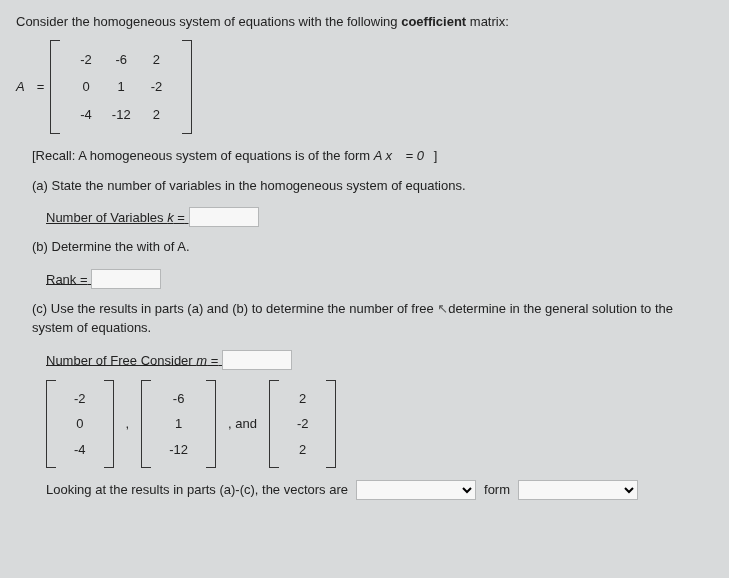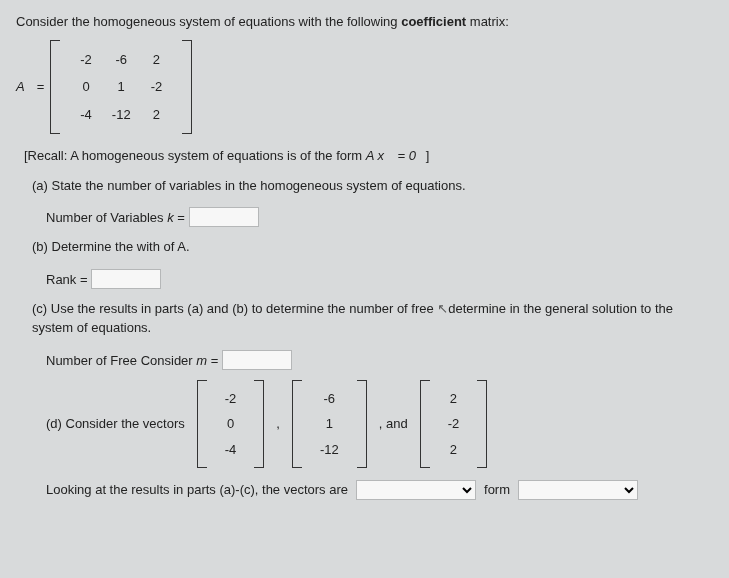--- a/index.html
+++ b/index.html
@@ -18,24 +18,24 @@
     .matrix-eq { display: flex; align-items: center; margin: 8px 0 12px 0; }
     .matrix-eq .lhs { font-style: italic; margin-right: 6px; }
     .matrix-eq .eq { margin: 0 6px; }
     .bracket-group { display: flex; align-items: stretch; }
     .bracket { width: 10px; border: 1.5px solid #333; }
     .bracket.left { border-right: none; }
     .bracket.right { border-left: none; }
     .matrix-body { display: table; padding: 6px 10px; }
     .matrix-row { display: table-row; }
     .matrix-cell { display: table-cell; padding: 4px 10px; text-align: center; min-width: 22px; }
-    .recall { margin: 8px 0 10px 8px; }
+    .recall { margin: 8px 0 10px 16px; }
     .formula { font-style: italic; }
     .part { margin: 8px 16px; }
-    .sub { margin: 12px 0 10px 30px; }
+    .sub { margin: 12px 0 10px 30px; text-decoration: underline; }
     input.blank {
       background: #f7f7f7;
       border: 1px solid #b5b7b8;
       height: 20px;
       width: 70px;
       font-size: 13px;
       padding: 1px 3px;
     }
     select.blank {
       background: #f7f7f7;
@@ -100,21 +100,20 @@
 
 <p class="part">
   <span>(c) Use the results in parts (a) and (b) to determine the number of free </span><span class="cursor">↖</span><span>determine</span><span> in the general solution to the system of equations.</span>
 </p>
 <div class="sub">
   <span>Number of Free Consider </span><span class="formula">m</span><span> =</span>
   <input class="blank" type="text" style="">
 </div>
 
 <div class="vectors-row">
-  <span>(d) Consider the vectors</span>
 
   <div class="bracket-group small-matrix">
     <div class="bracket left"></div>
     <div class="matrix-body">
       <div class="matrix-row">
           <span class="matrix-cell">-2</span>
         </div>
       <div class="matrix-row">
           <span class="matrix-cell">0</span>
         </div>

